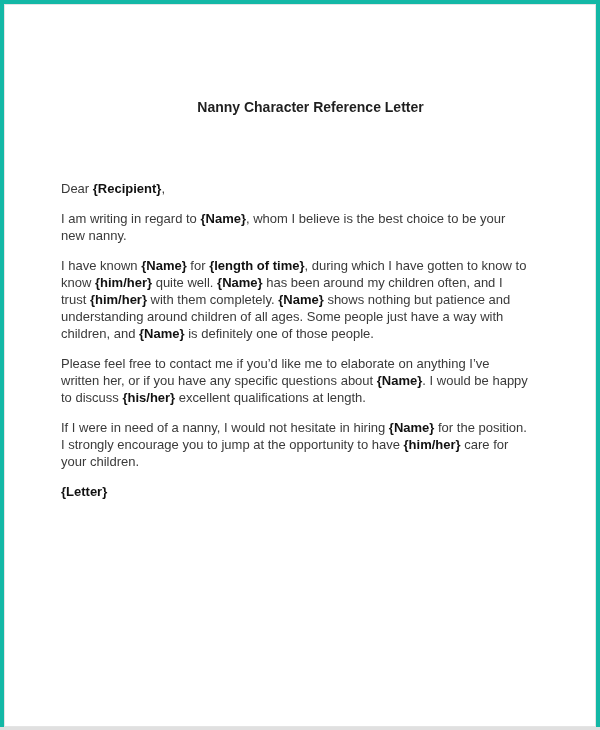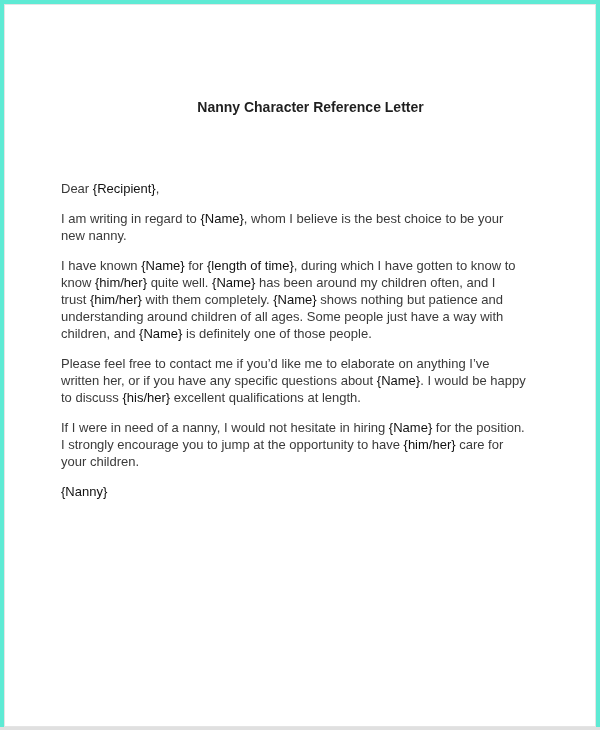--- a/index.html
+++ b/index.html
@@ -8,21 +8,21 @@
     width: 600px;
     height: 730px;
     background: #ffffff;
     font-family: "Liberation Sans", "DejaVu Sans", sans-serif;
     overflow: hidden;
   }
   .viewport {
     position: relative;
     width: 600px;
     height: 730px;
-    background: #5eead4;
+    background: #14b8a6;
   }
   .page-frame {
     position: absolute;
     left: 4px;
     right: 4px;
     top: 4px;
     bottom: 3px;
     border: 1px solid #e4e4e4;
     background: #ffffff;
     box-sizing: border-box;
@@ -52,21 +52,21 @@
   }
   .para {
     margin: 13px 0;
     font-size: 13px;
     line-height: 17px;
     color: #3a3a3a;
     white-space: nowrap;
   }
   .para strong {
     color: #111111;
-    font-weight: normal;
+    font-weight: bold;
   }
   .para.closing {
     margin-top: 40px;
   }
   .para.signature strong {
     color: #111111;
   }
 </style>
 </head>
 <body>
@@ -74,17 +74,17 @@
 <div class="viewport">
   <div class="page-frame"></div>
   <div class="letter">
     <div class="letter-title">Nanny Character Reference Letter</div>
     <div>
         <p class="para salutation">Dear <strong>{Recipient}</strong>,</p>
         <p class="para intro">I am writing in regard to <strong>{Name}</strong>, whom I believe is the best choice to be your<br>new nanny.</p>
         <p class="para body-known">I have known <strong>{Name}</strong> for <strong>{length of time}</strong>, during which I have gotten to know to<br>know <strong>{him/her}</strong> quite well. <strong>{Name}</strong> has been around my children often, and I<br>trust <strong>{him/her}</strong> with them completely. <strong>{Name}</strong> shows nothing but patience and<br>understanding around children of all ages. Some people just have a way with<br>children, and <strong>{Name}</strong> is definitely one of those people.</p>
         <p class="para body-contact">Please feel free to contact me if you’d like me to elaborate on anything I’ve<br>written her, or if you have any specific questions about <strong>{Name}</strong>. I would be happy<br>to discuss <strong>{his/her}</strong> excellent qualifications at length.</p>
         <p class="para body-recommend">If I were in need of a nanny, I would not hesitate in hiring <strong>{Name}</strong> for the position.<br>I strongly encourage you to jump at the opportunity to have <strong>{him/her}</strong> care for<br>your children.</p>
-        <p class="para signature"><strong>{Nanny}</strong></p>
+        <p class="para signature"><strong>{Letter}</strong></p>
       </div>
   </div>
   <div class="bottom-strip"></div>
 </div>
 
 </body></html>

